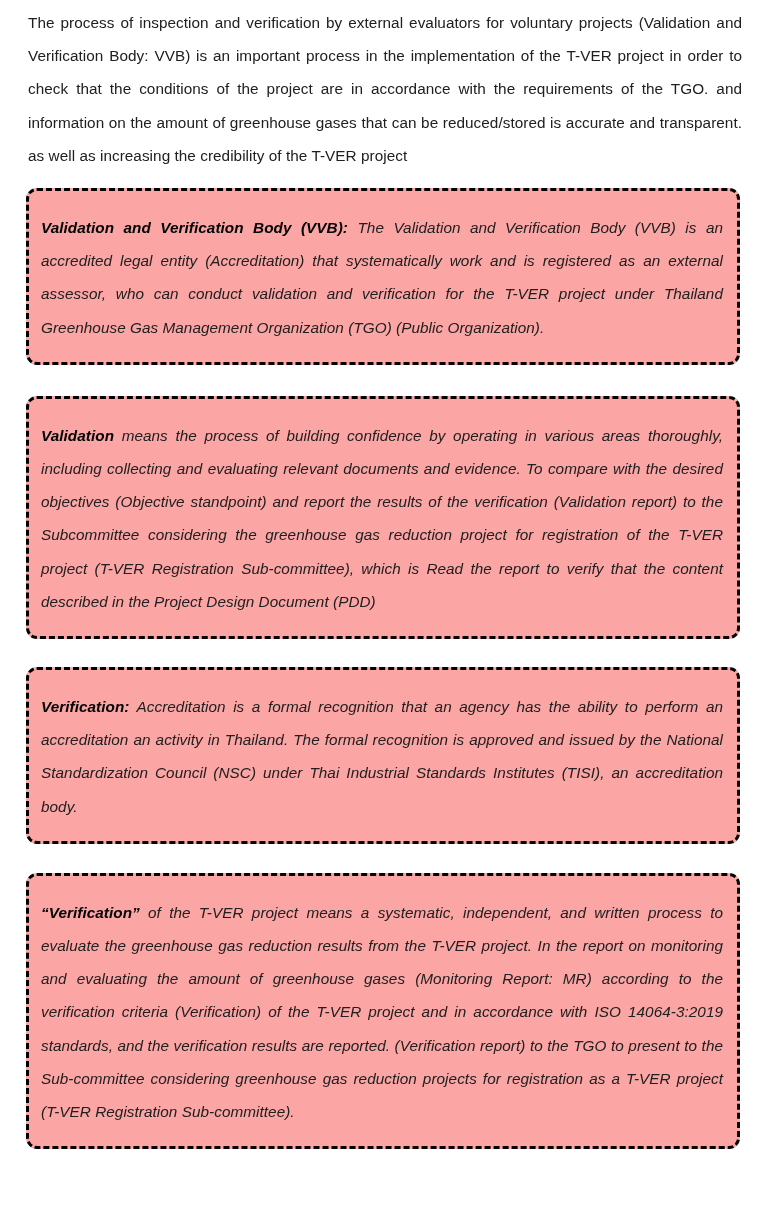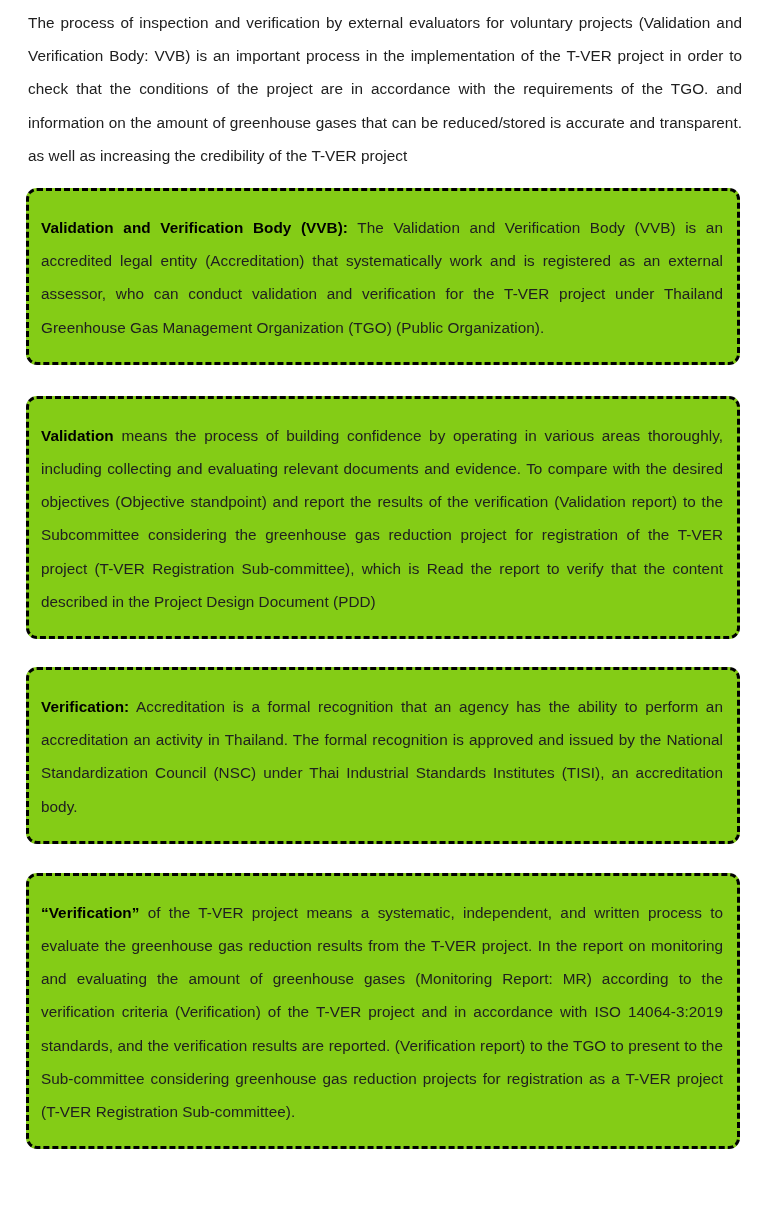--- a/index.html
+++ b/index.html
@@ -31,21 +31,22 @@
     color: #202020;
     letter-spacing: 0.05px;
   }
   .intro > span { display: block; }
   .box {
     position: relative;
     margin: 0 30px 0 26px;
     border: 3px dashed #000000;
     border-radius: 11px;
     box-sizing: border-box;
-    background: #84cc16;
+    background: #fca5a5;
+    font-style: italic;
   }
   .box-text {
     margin: 0;
     font-size: 15.3px;
     line-height: 33.2px;
     text-align: justify;
     text-justify: inter-word;
     color: #202020;
     letter-spacing: 0.05px;
   }

